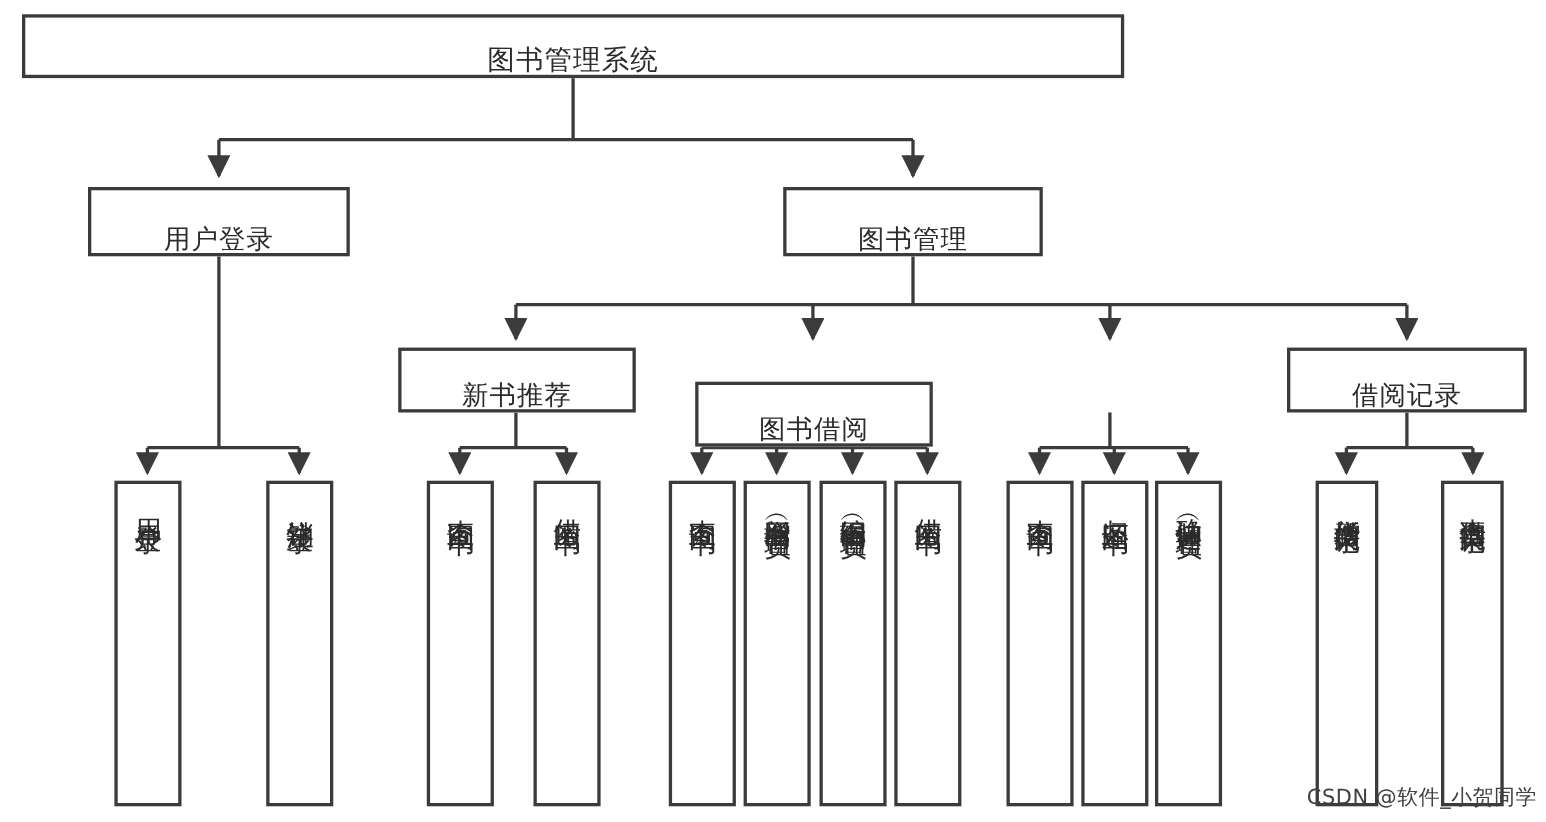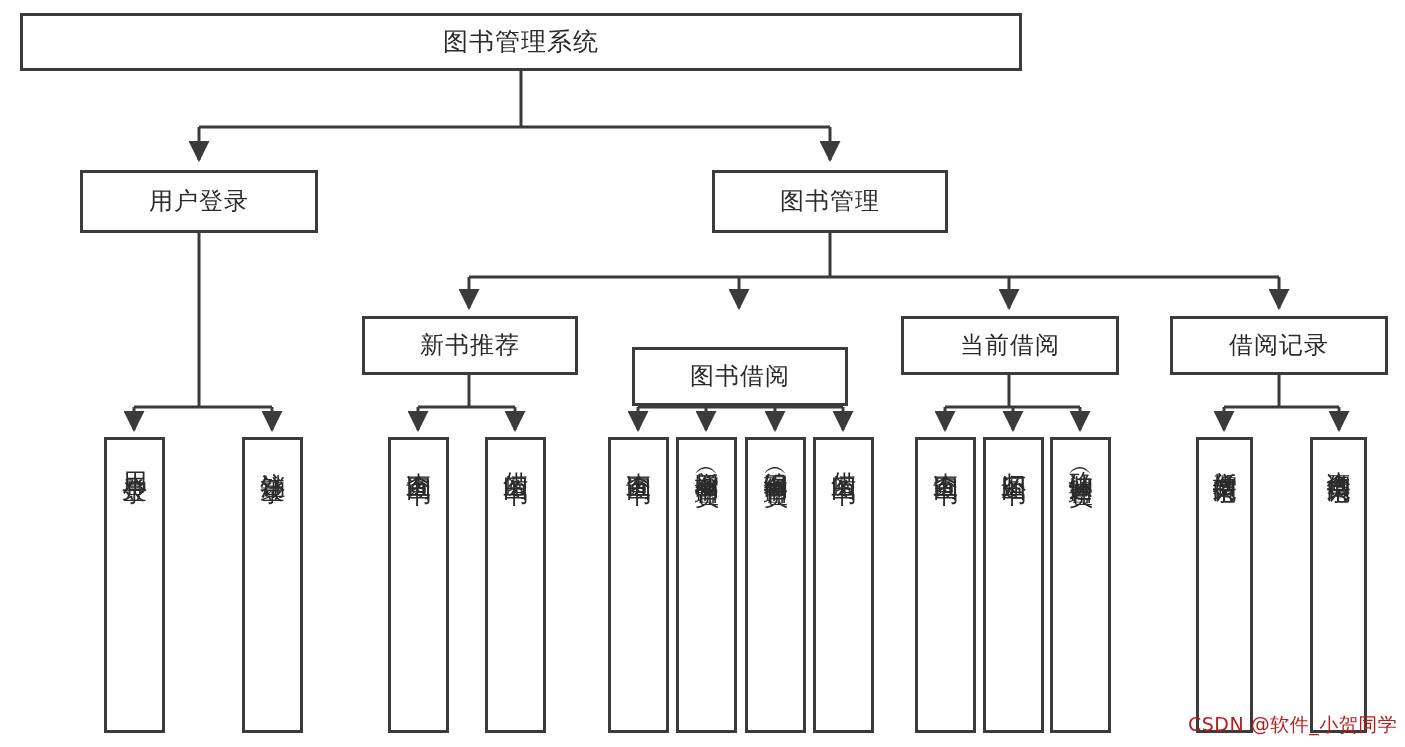--- a/index.html
+++ b/index.html
@@ -24,21 +24,21 @@
     width: 1405px;
     height: 747px;
     pointer-events: none;
   }
   .node {
     position: absolute;
     box-sizing: border-box;
     border: 3px solid #3b3b3b;
     background: #ffffff;
     display: flex;
-    align-items: center;
+    align-items: flex-end;
     justify-content: center;
     color: #2b2b2b;
   }
   .node .label {
     display: block;
     text-align: center;
     line-height: 1.05;
   }
   .node.horiz .label {
     font-size: 24px;
@@ -62,21 +62,21 @@
   }
   .node.vert.tall .label {
     font-size: 24px;
     letter-spacing: 2px;
   }
   #watermark {
     position: absolute;
     left: 1188px;
     top: 712px;
     font-size: 19px;
-    color: #b91c1c;
+    color: #404040;
     white-space: nowrap;
     letter-spacing: 0.5px;
   }
 </style>
 </head>
 <body>
 
 <div id="canvas">
 
   <svg id="edges" viewBox="0 0 1405 747" xmlns="http://www.w3.org/2000/svg">
@@ -142,23 +142,20 @@
   </div>
 
   <div class="node horiz" style="left:712px; top:170px; width:236px; height:63px;">
     <span class="label">图书管理</span>
   </div>
 
   <div class="node horiz" style="left:632px; top:316px; width:216px; height:59px;margin-top:31px;">
     <span class="label">图书借阅</span>
   </div>
 
-  <div class="node horiz" style="left:901px; top:316px; width:218px; height:59px;">
-    <span class="label">当前借阅</span>
-  </div>
 
   <div class="node horiz" style="left:1170px; top:316px; width:218px; height:59px;">
     <span class="label">借阅记录</span>
   </div>
 
   <div class="node vert" style="left:104px; top:437px; width:61px; height:296px;">
     <span class="label">用户登录</span>
   </div>
 
   <div class="node vert" style="left:242px; top:437px; width:61px; height:296px;">

